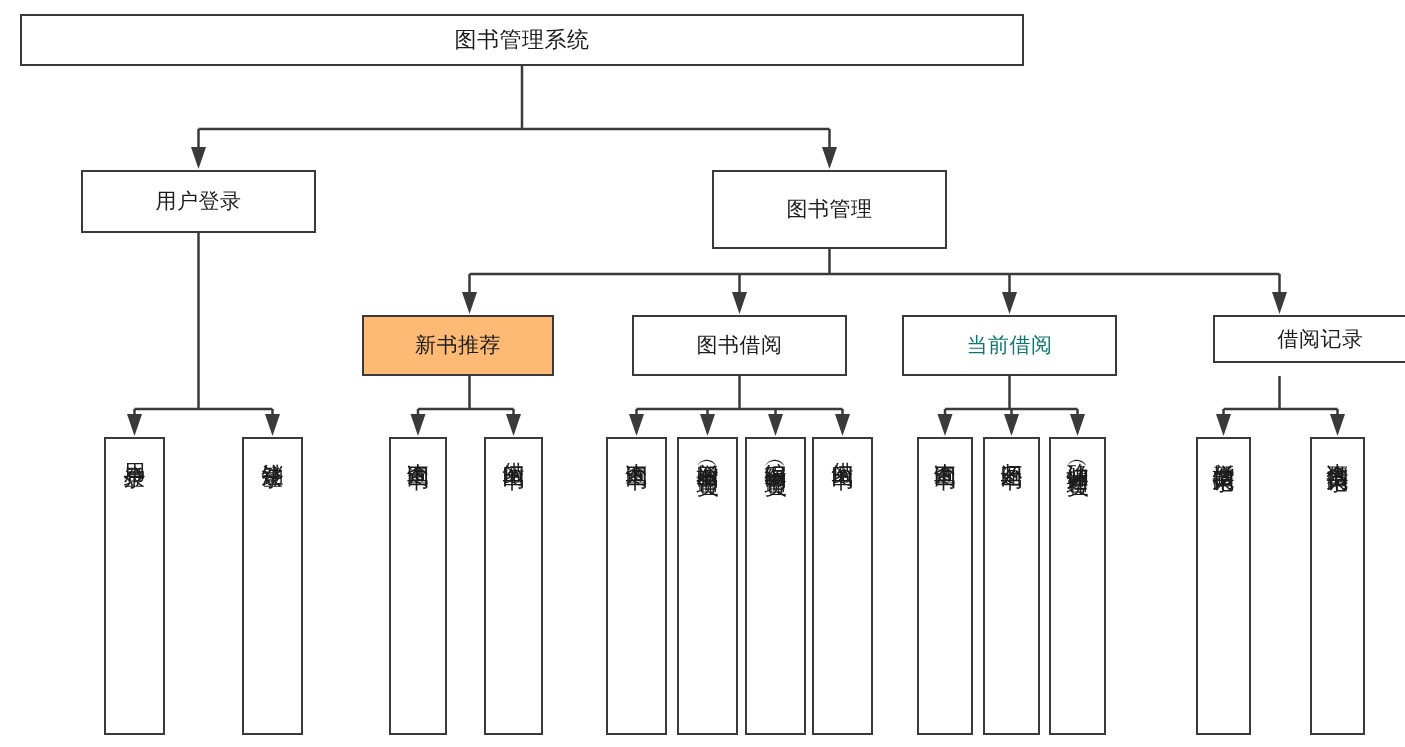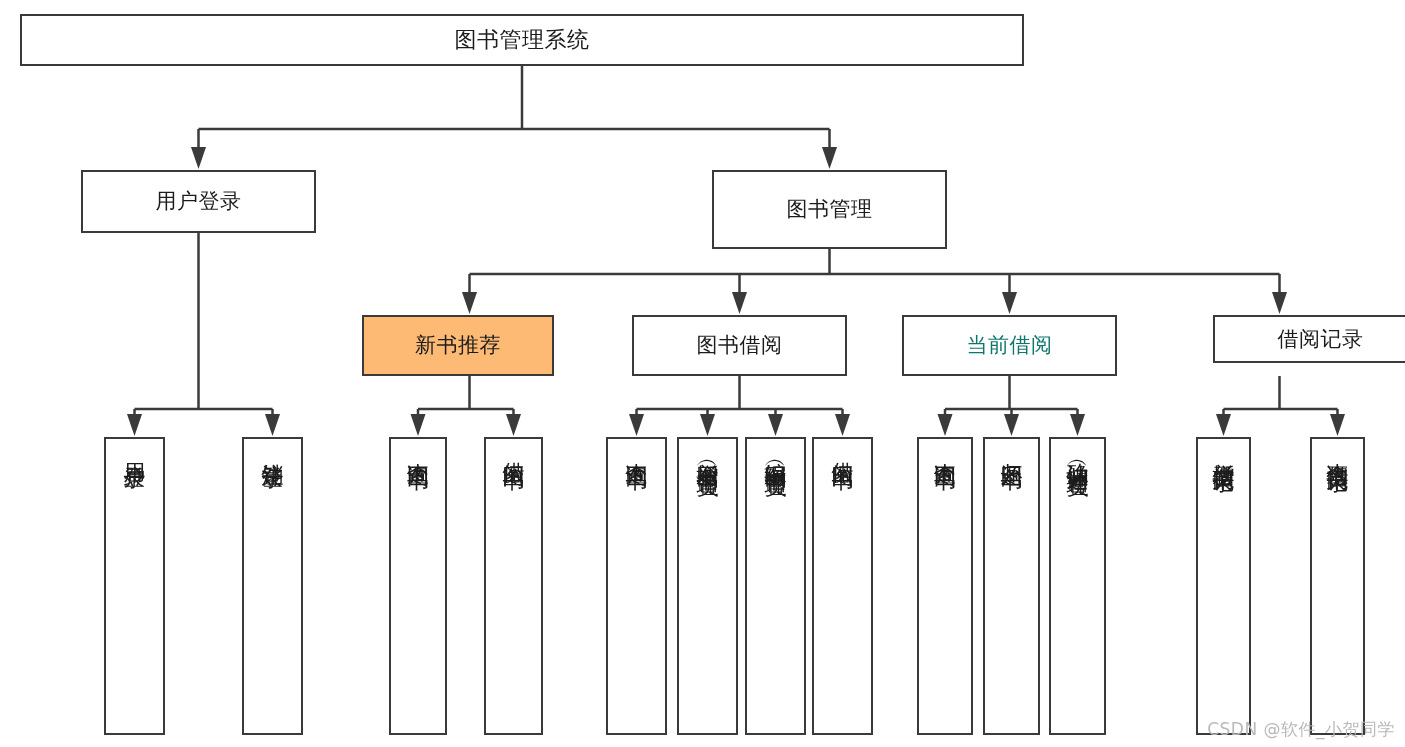--- a/index.html
+++ b/index.html
@@ -189,14 +189,13 @@
       <div class="node v" style="left: 1049px; top: 437px; width: 57px; height: 298px; border-color: rgb(58, 58, 58); background: rgb(255, 255, 255); color: rgb(28, 28, 28);">
         <span class="lbl">确认归还（管理员）</span>
       </div>
       <div class="node v" style="left: 1196px; top: 437px; width: 55px; height: 298px; border-color: rgb(58, 58, 58); background: rgb(255, 255, 255); color: rgb(28, 28, 28);">
         <span class="lbl">新增借阅记录</span>
       </div>
       <div class="node v" style="left: 1310px; top: 437px; width: 55px; height: 298px; border-color: rgb(58, 58, 58); background: rgb(255, 255, 255); color: rgb(28, 28, 28);">
         <span class="lbl">查询借阅记录</span>
       </div>
     </div>
-  <div id="watermark">CSDN @软件_小贺同学</div>
 </div>
 
 </body></html>

